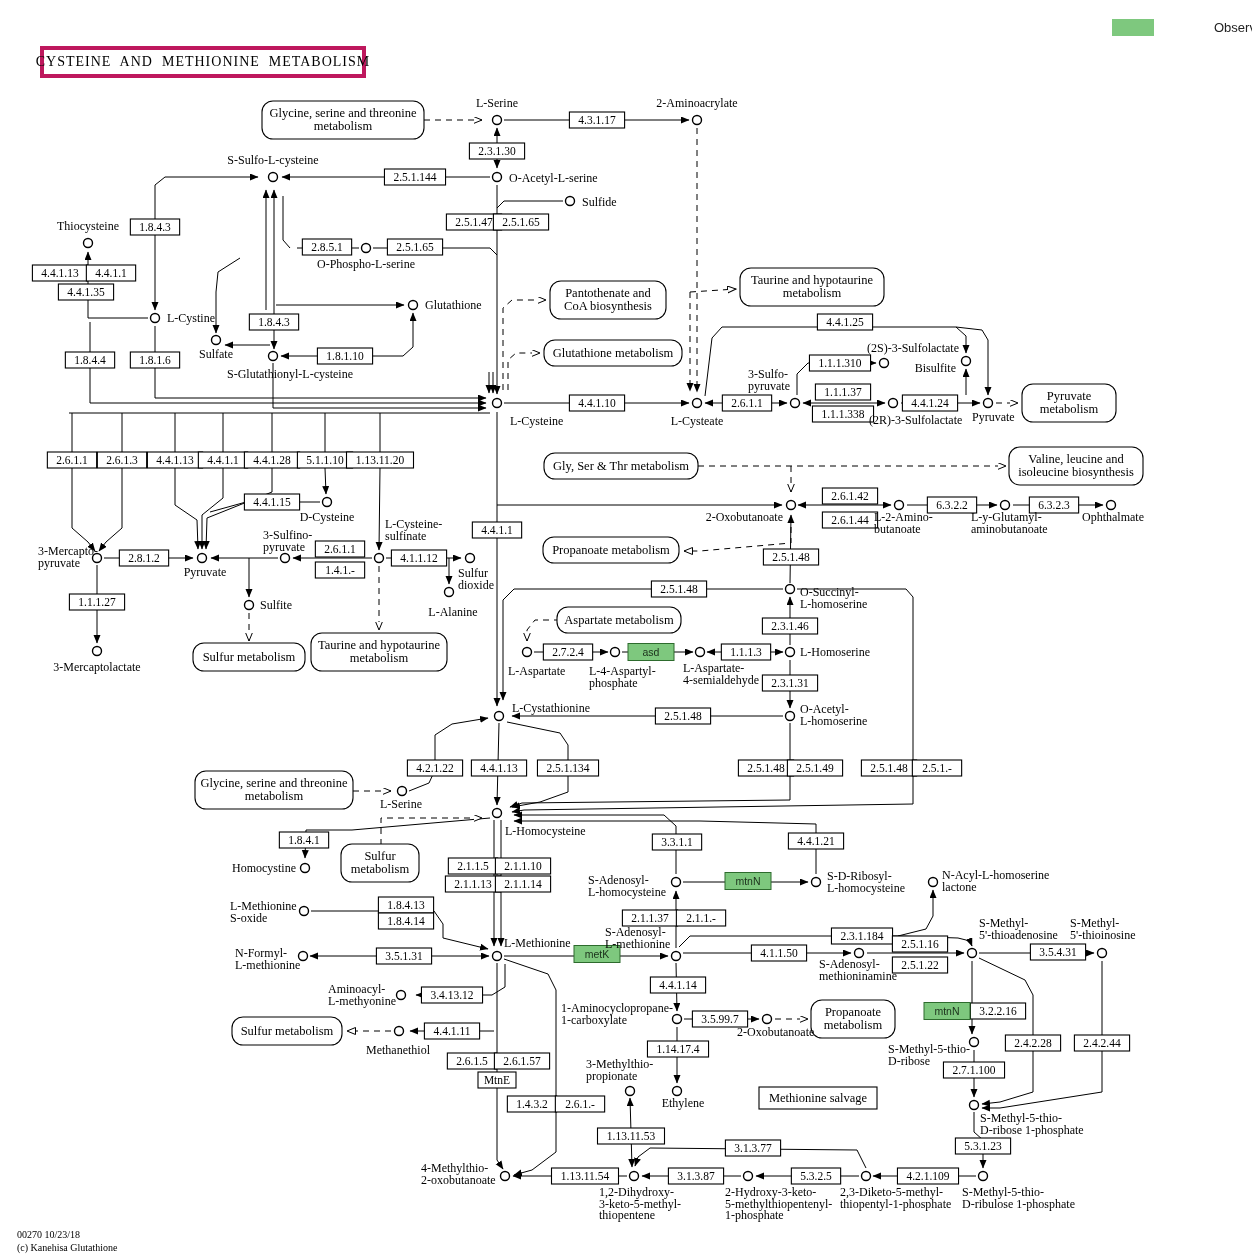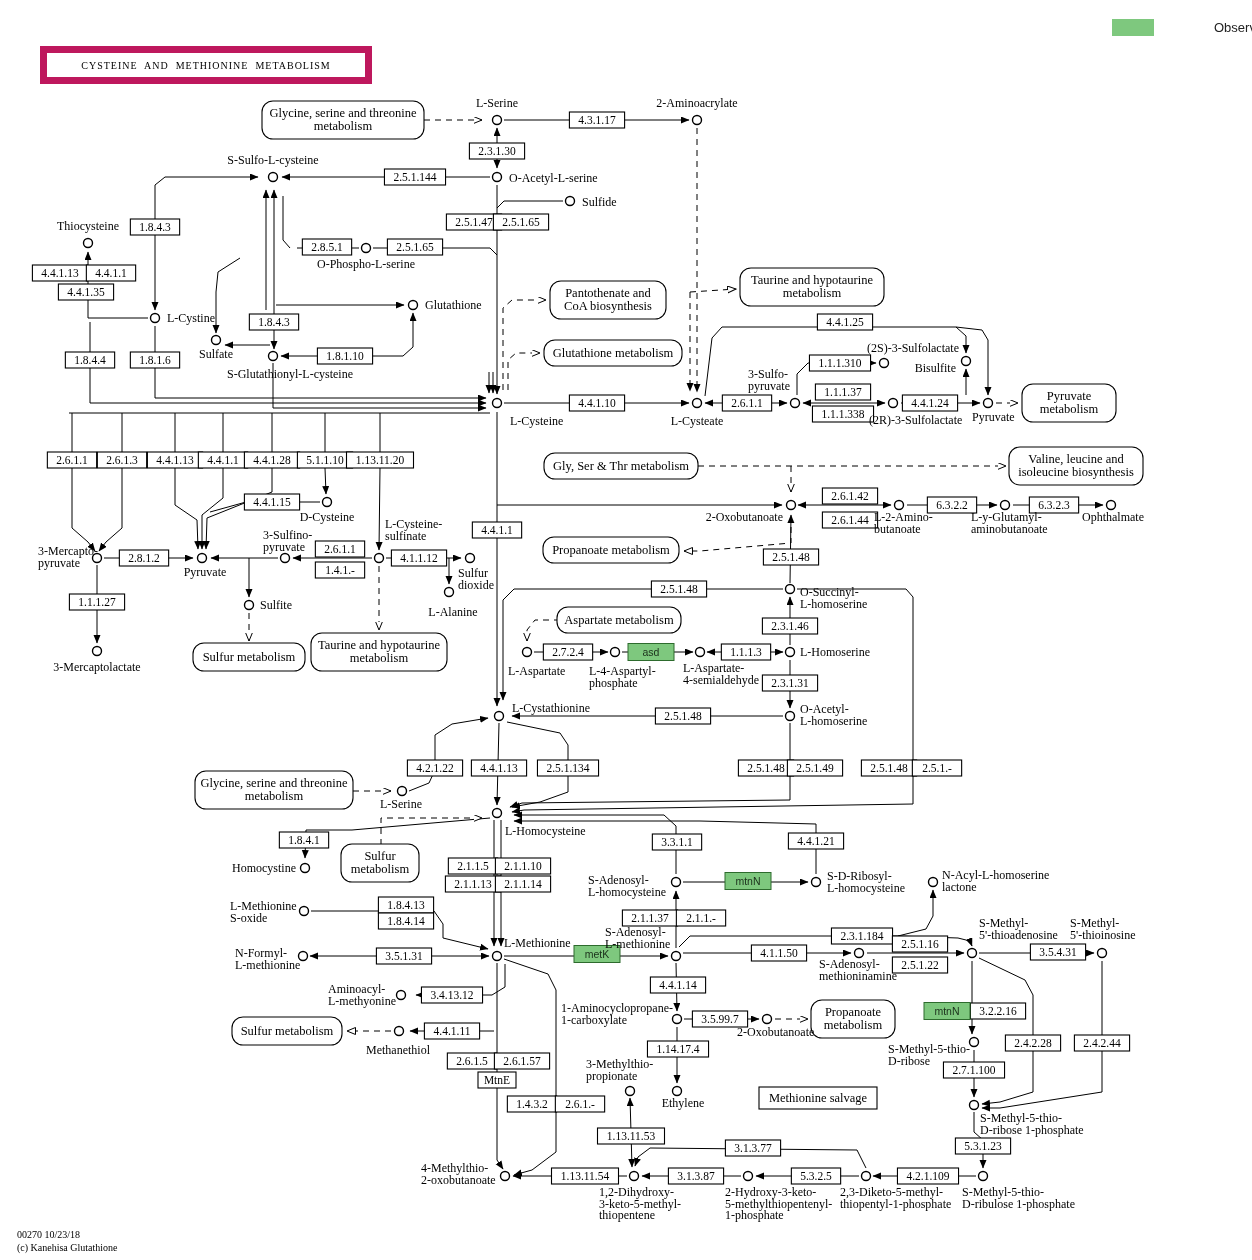--- a/index.html
+++ b/index.html
@@ -1,20 +1,20 @@
 <!DOCTYPE html>
 <html><head>
 <meta charset="utf-8">
 <style>
   html,body{margin:0;padding:0;background:#fff;}
   #stage{position:relative;width:1252px;height:1260px;background:#fff;overflow:hidden;
          font-family:"Liberation Serif", serif;}
   svg{position:absolute;left:0;top:0;}
-  #title-box{position:absolute;left:40px;top:46px;width:318px;height:24px;border:7px solid #be185d;
-             display:flex;align-items:center;justify-content:center;font-size:10px;letter-spacing:1px;
+  #title-box{position:absolute;left:40px;top:46px;width:318px;height:24px;border:4px solid #be185d;
+             display:flex;align-items:center;justify-content:center;font-size:14px;letter-spacing:1px;
              white-space:pre;color:#000;}
   #legend{position:absolute;left:1112px;top:19px;display:flex;align-items:center;gap:12px;}
   #legend .sw{width:42px;height:17px;}
   #legend .lb{font-family:"Liberation Sans", sans-serif;font-size:13px;color:#222;margin-left:48px;}
   #footer{position:absolute;left:17px;top:1229px;font-size:10px;line-height:12.5px;color:#000;}
 </style>
 </head>
 <body>
 
 <div id="stage">

